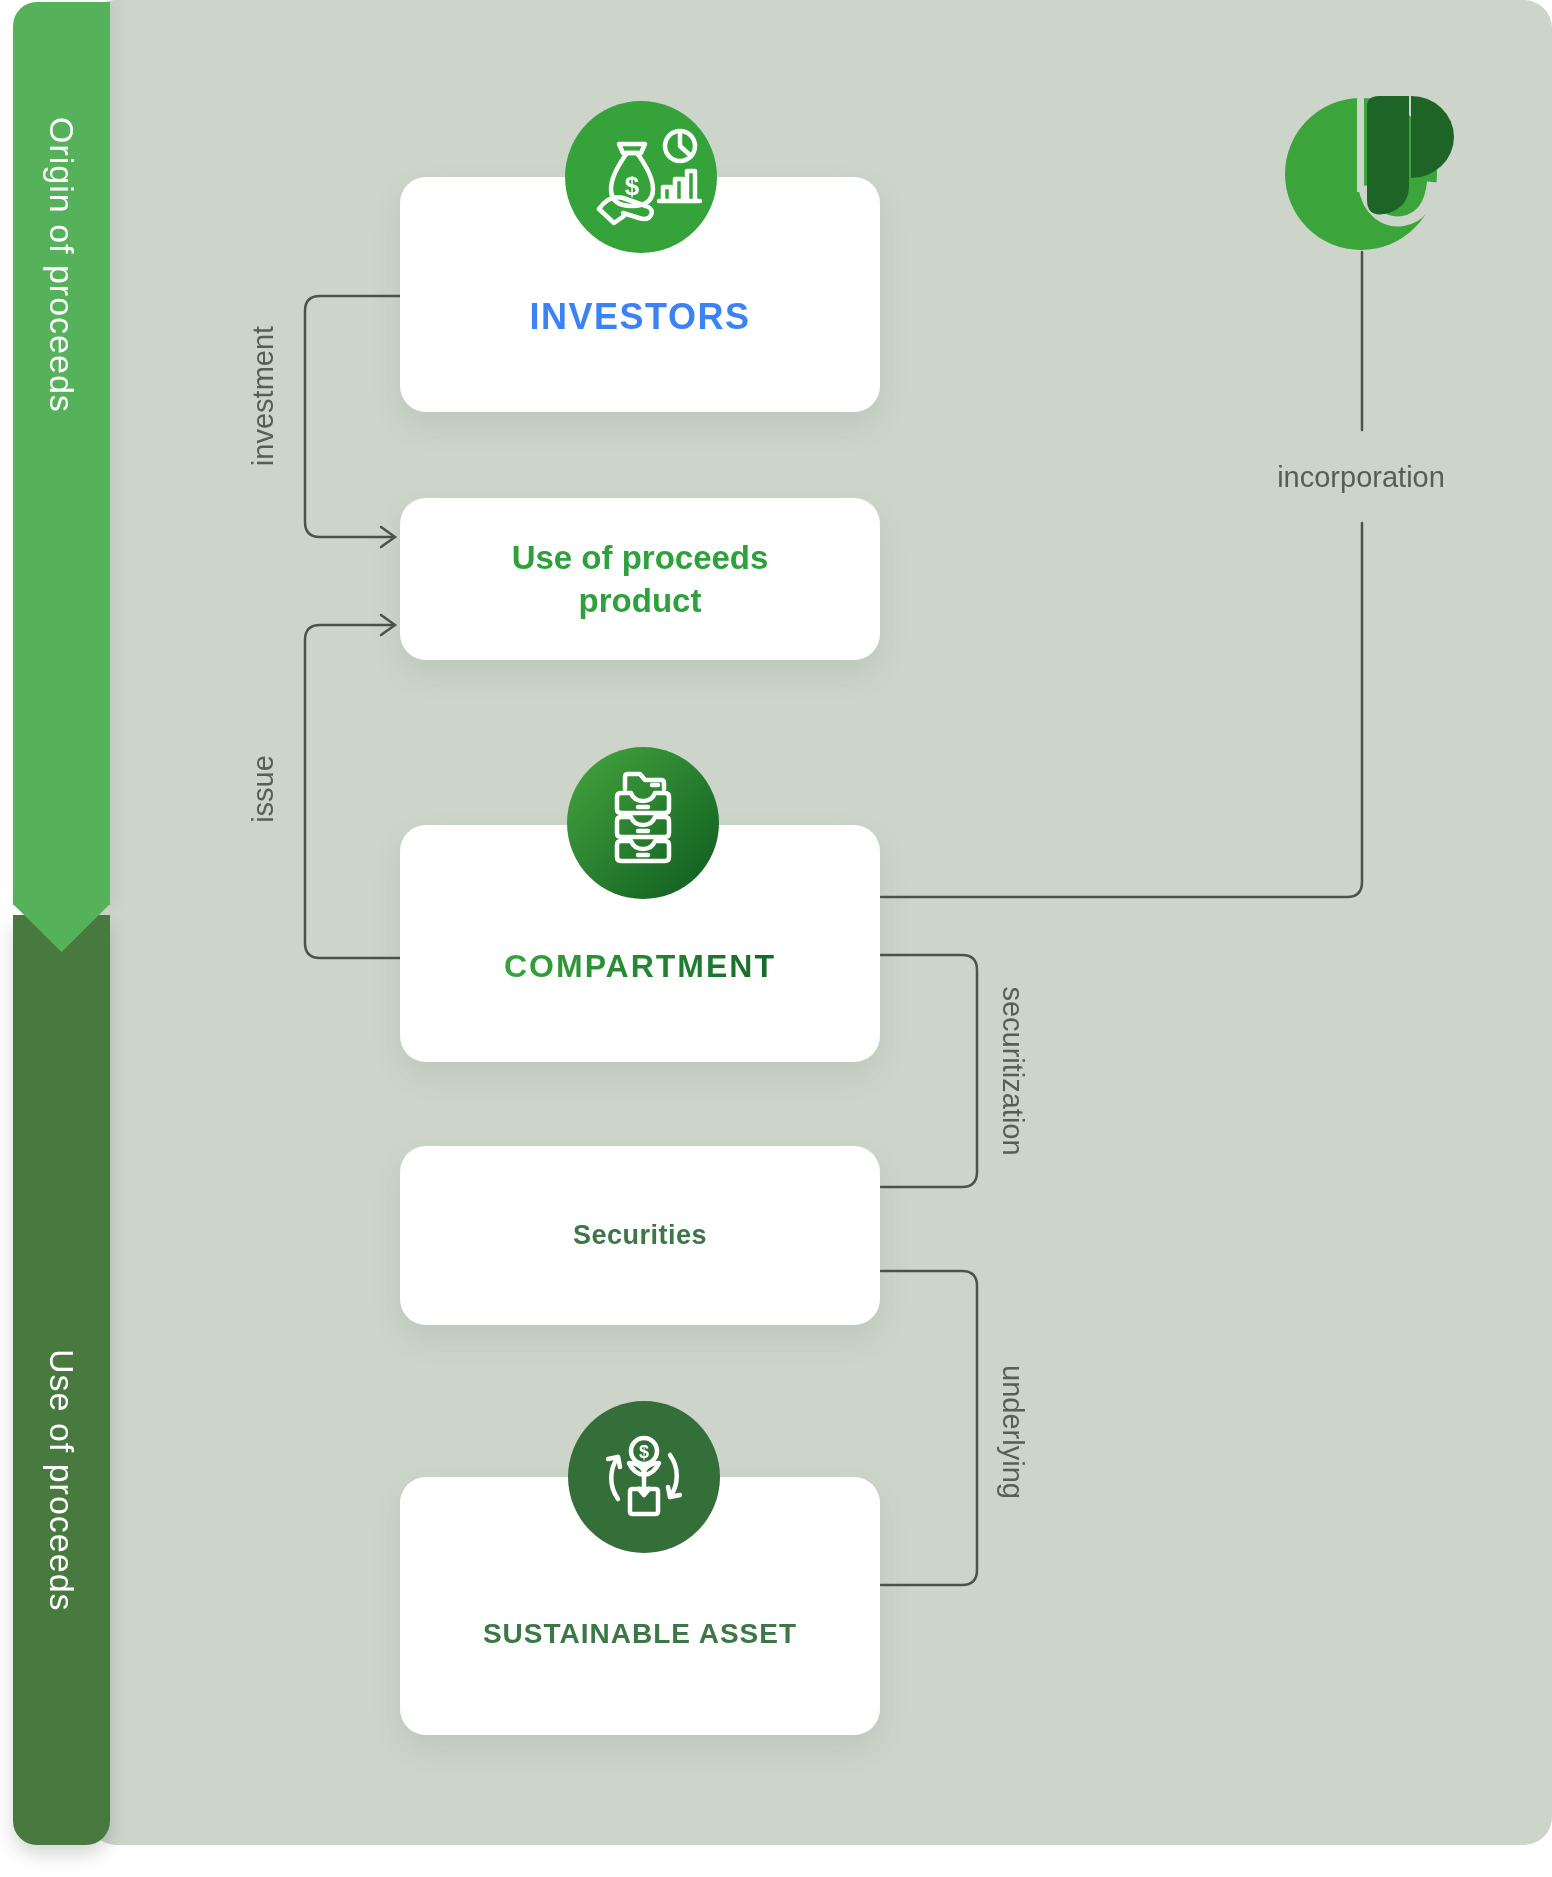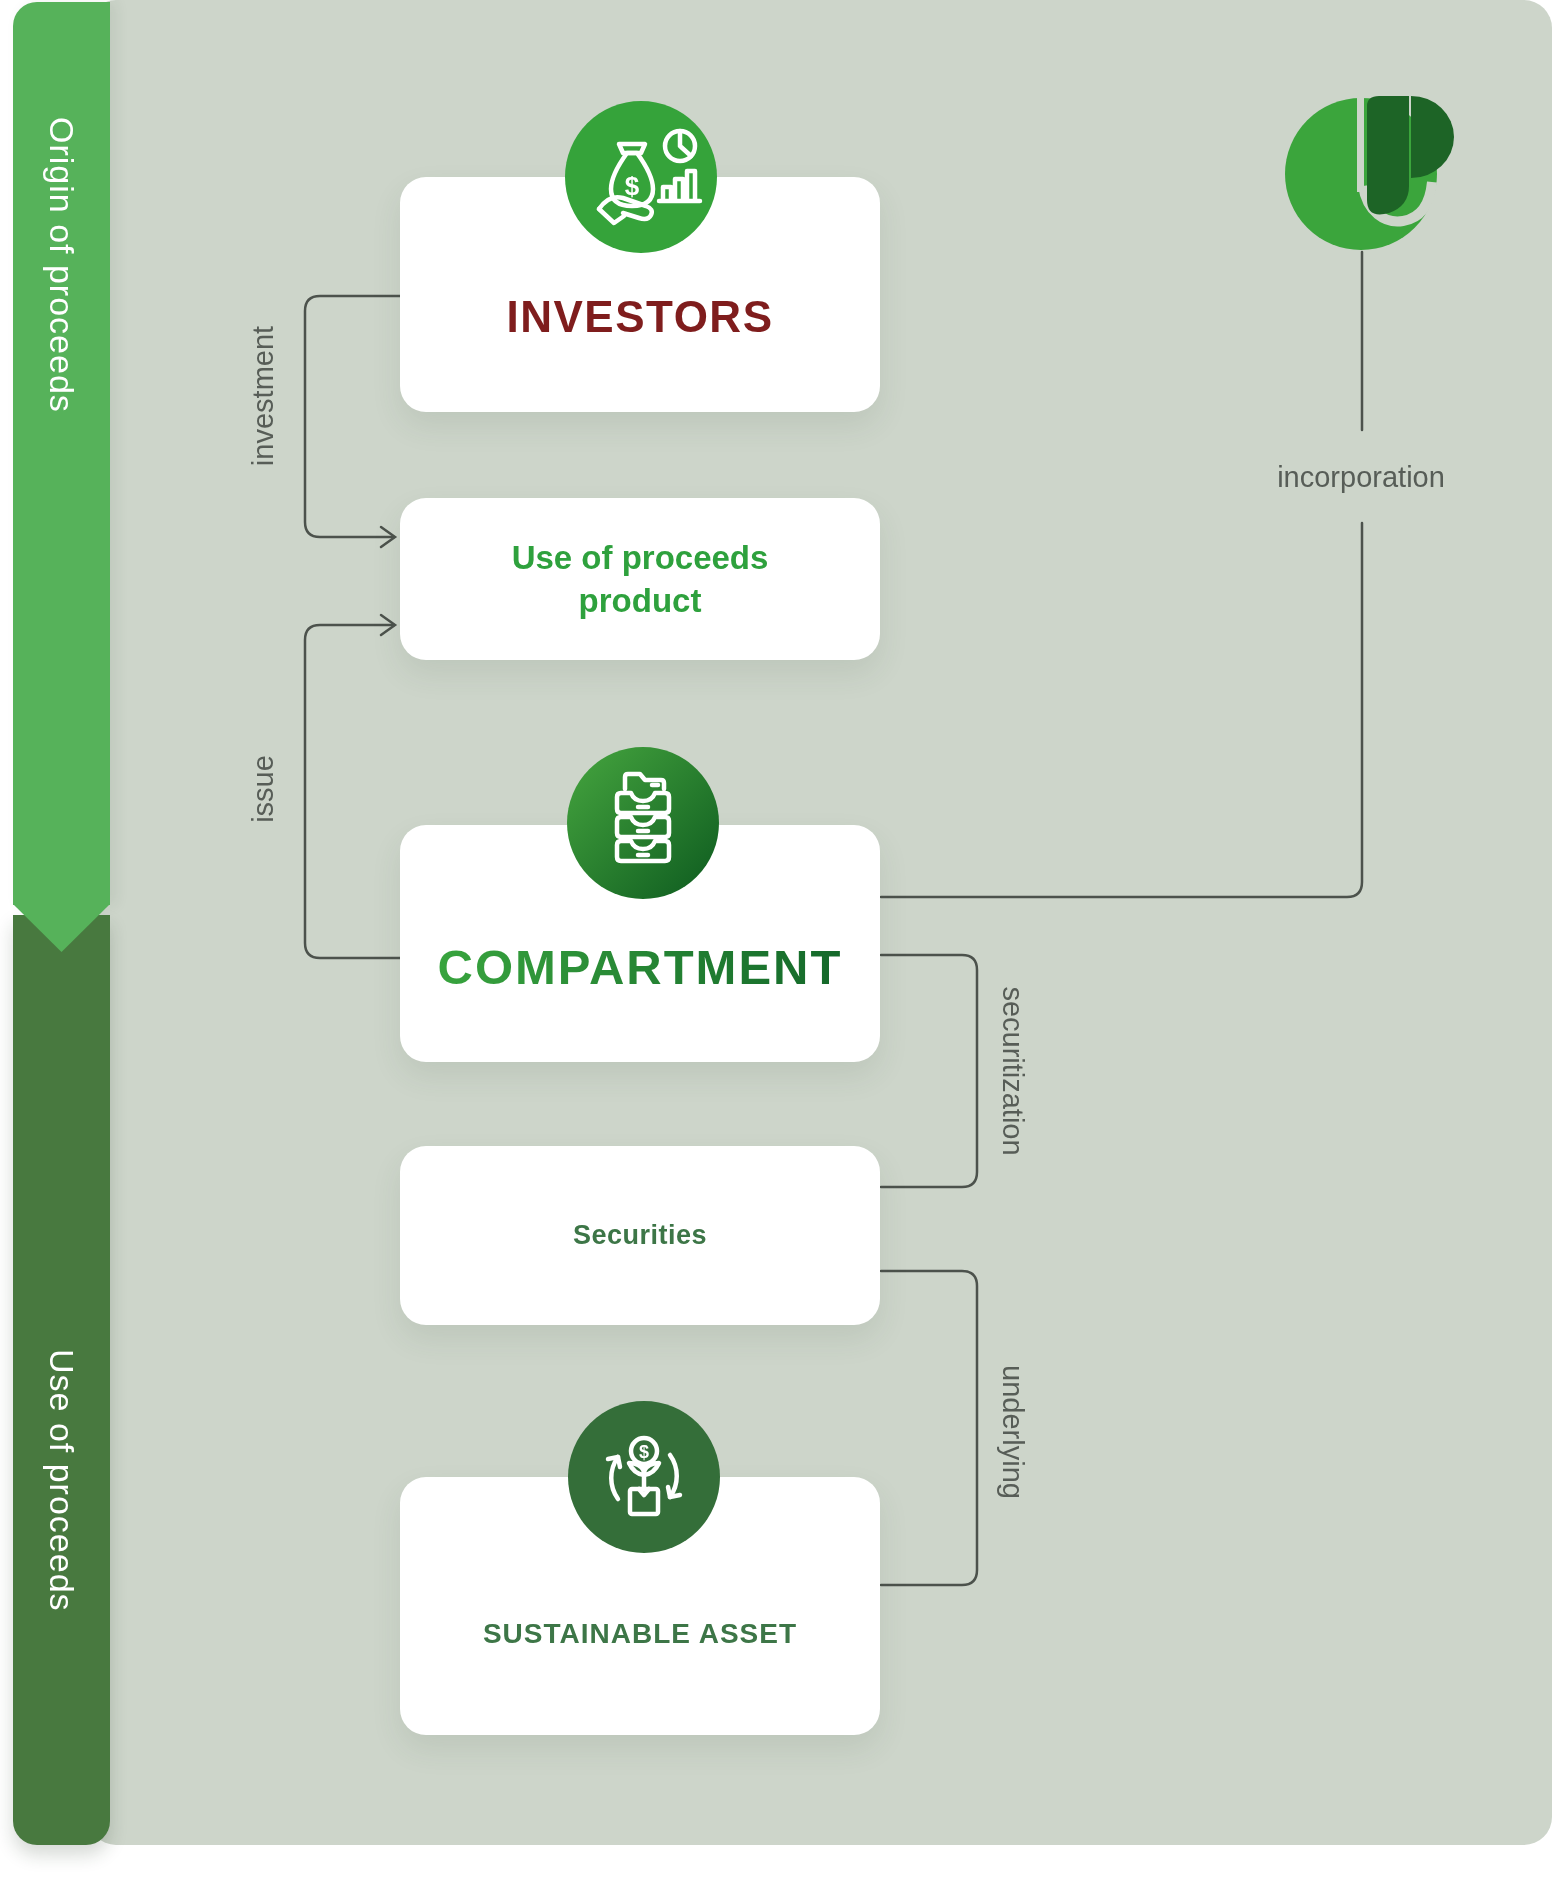--- a/index.html
+++ b/index.html
@@ -28,26 +28,26 @@
   .bar-label.bottom{top:1295px;height:370px;}
   
   .node{
     position:absolute;left:400px;width:480px;background:#ffffff;border-radius:26px;
     box-shadow:0 14px 30px rgba(55,80,55,.10);
     display:flex;flex-direction:column;align-items:center;justify-content:center;
     text-align:center;z-index:2;
   }
   .node .lbl{display:block;}
   .n-investors{top:177px;height:235px;}
-  .n-investors .lbl{margin-top:44px;font-size:44px;font-weight:700;letter-spacing:1.5px;color:#7f1d1d;}
+  .n-investors .lbl{margin-top:44px;font-size:36px;font-weight:700;letter-spacing:1.5px;color:#3b82f6;}
   .n-uop{top:498px;height:162px;}
   .n-uop .lbl{font-size:33px;font-weight:700;color:#2EA13D;line-height:43px;}
   .n-compartment{top:825px;height:237px;}
   .n-compartment .lbl{
-    margin-top:46px;font-size:49px;font-weight:700;letter-spacing:2px;
+    margin-top:46px;font-size:32px;font-weight:700;letter-spacing:2px;
     background:linear-gradient(90deg,#38A43E 0%,#14682A 100%);
     -webkit-background-clip:text;background-clip:text;color:transparent;
   }
   .n-securities{top:1146px;height:179px;}
   .n-securities .lbl{font-size:27px;font-weight:700;color:#3D7647;letter-spacing:.5px;}
   .n-sustainable{top:1477px;height:258px;}
   .n-sustainable .lbl{margin-top:56px;font-size:28px;font-weight:700;letter-spacing:1px;color:#3D7647;}
   
   .medal{position:absolute;width:152px;height:152px;z-index:3;}
   .medal-investors{left:565px;top:101px;}

